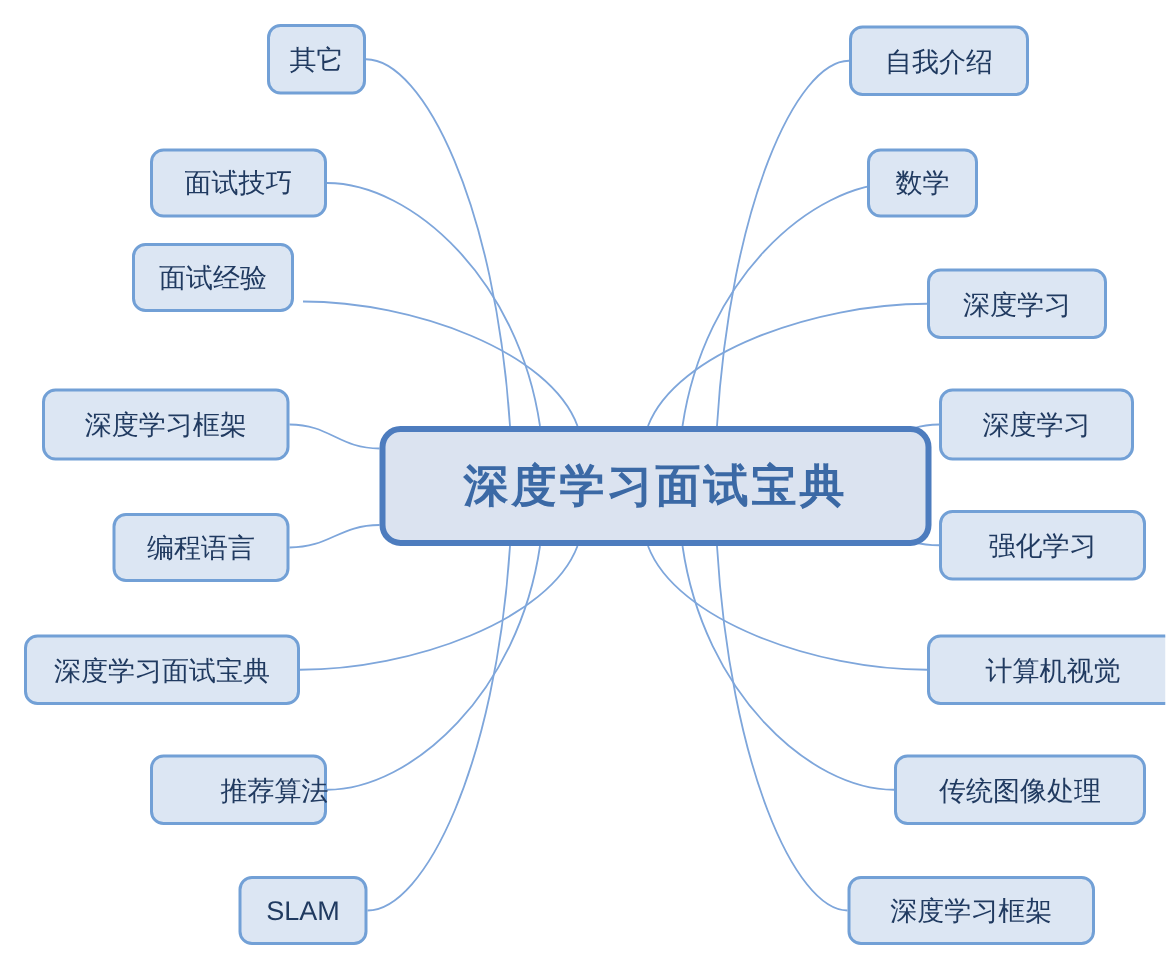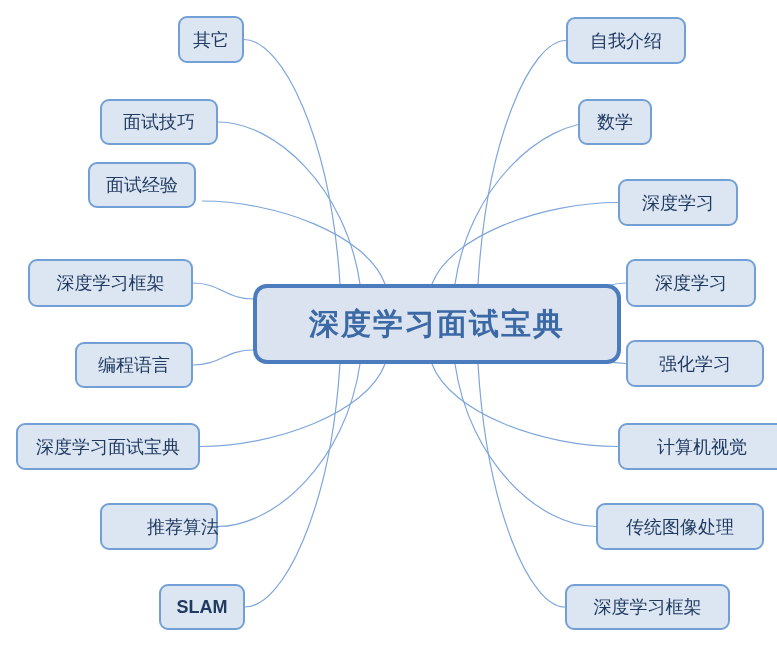--- a/index.html
+++ b/index.html
@@ -93,21 +93,21 @@
       </div>
       <div class="node branch" style="left: 75px; top: 342px; width: 118px; height: 46px;">
         <span>编程语言</span>
       </div>
       <div class="node branch" style="left: 16px; top: 423px; width: 184px; height: 47px;">
         <span>深度学习面试宝典</span>
       </div>
       <div class="node branch" style="left: 100px; top: 503px; width: 118px; height: 47px; padding-left: 48px;">
         <span>推荐算法</span>
       </div>
-      <div class="node branch" style="left: 159px; top: 584px; width: 86px; height: 46px; font-weight: bold;">
+      <div class="node branch" style="left: 159px; top: 584px; width: 86px; height: 46px;">
         <span>SLAM</span>
       </div>
       <div class="node branch" style="left: 566px; top: 17px; width: 120px; height: 47px;">
         <span>自我介绍</span>
       </div>
       <div class="node branch" style="left: 578px; top: 99px; width: 74px; height: 46px;">
         <span>数学</span>
       </div>
       <div class="node branch" style="left: 618px; top: 179px; width: 120px; height: 47px;">
         <span>深度学习</span>

